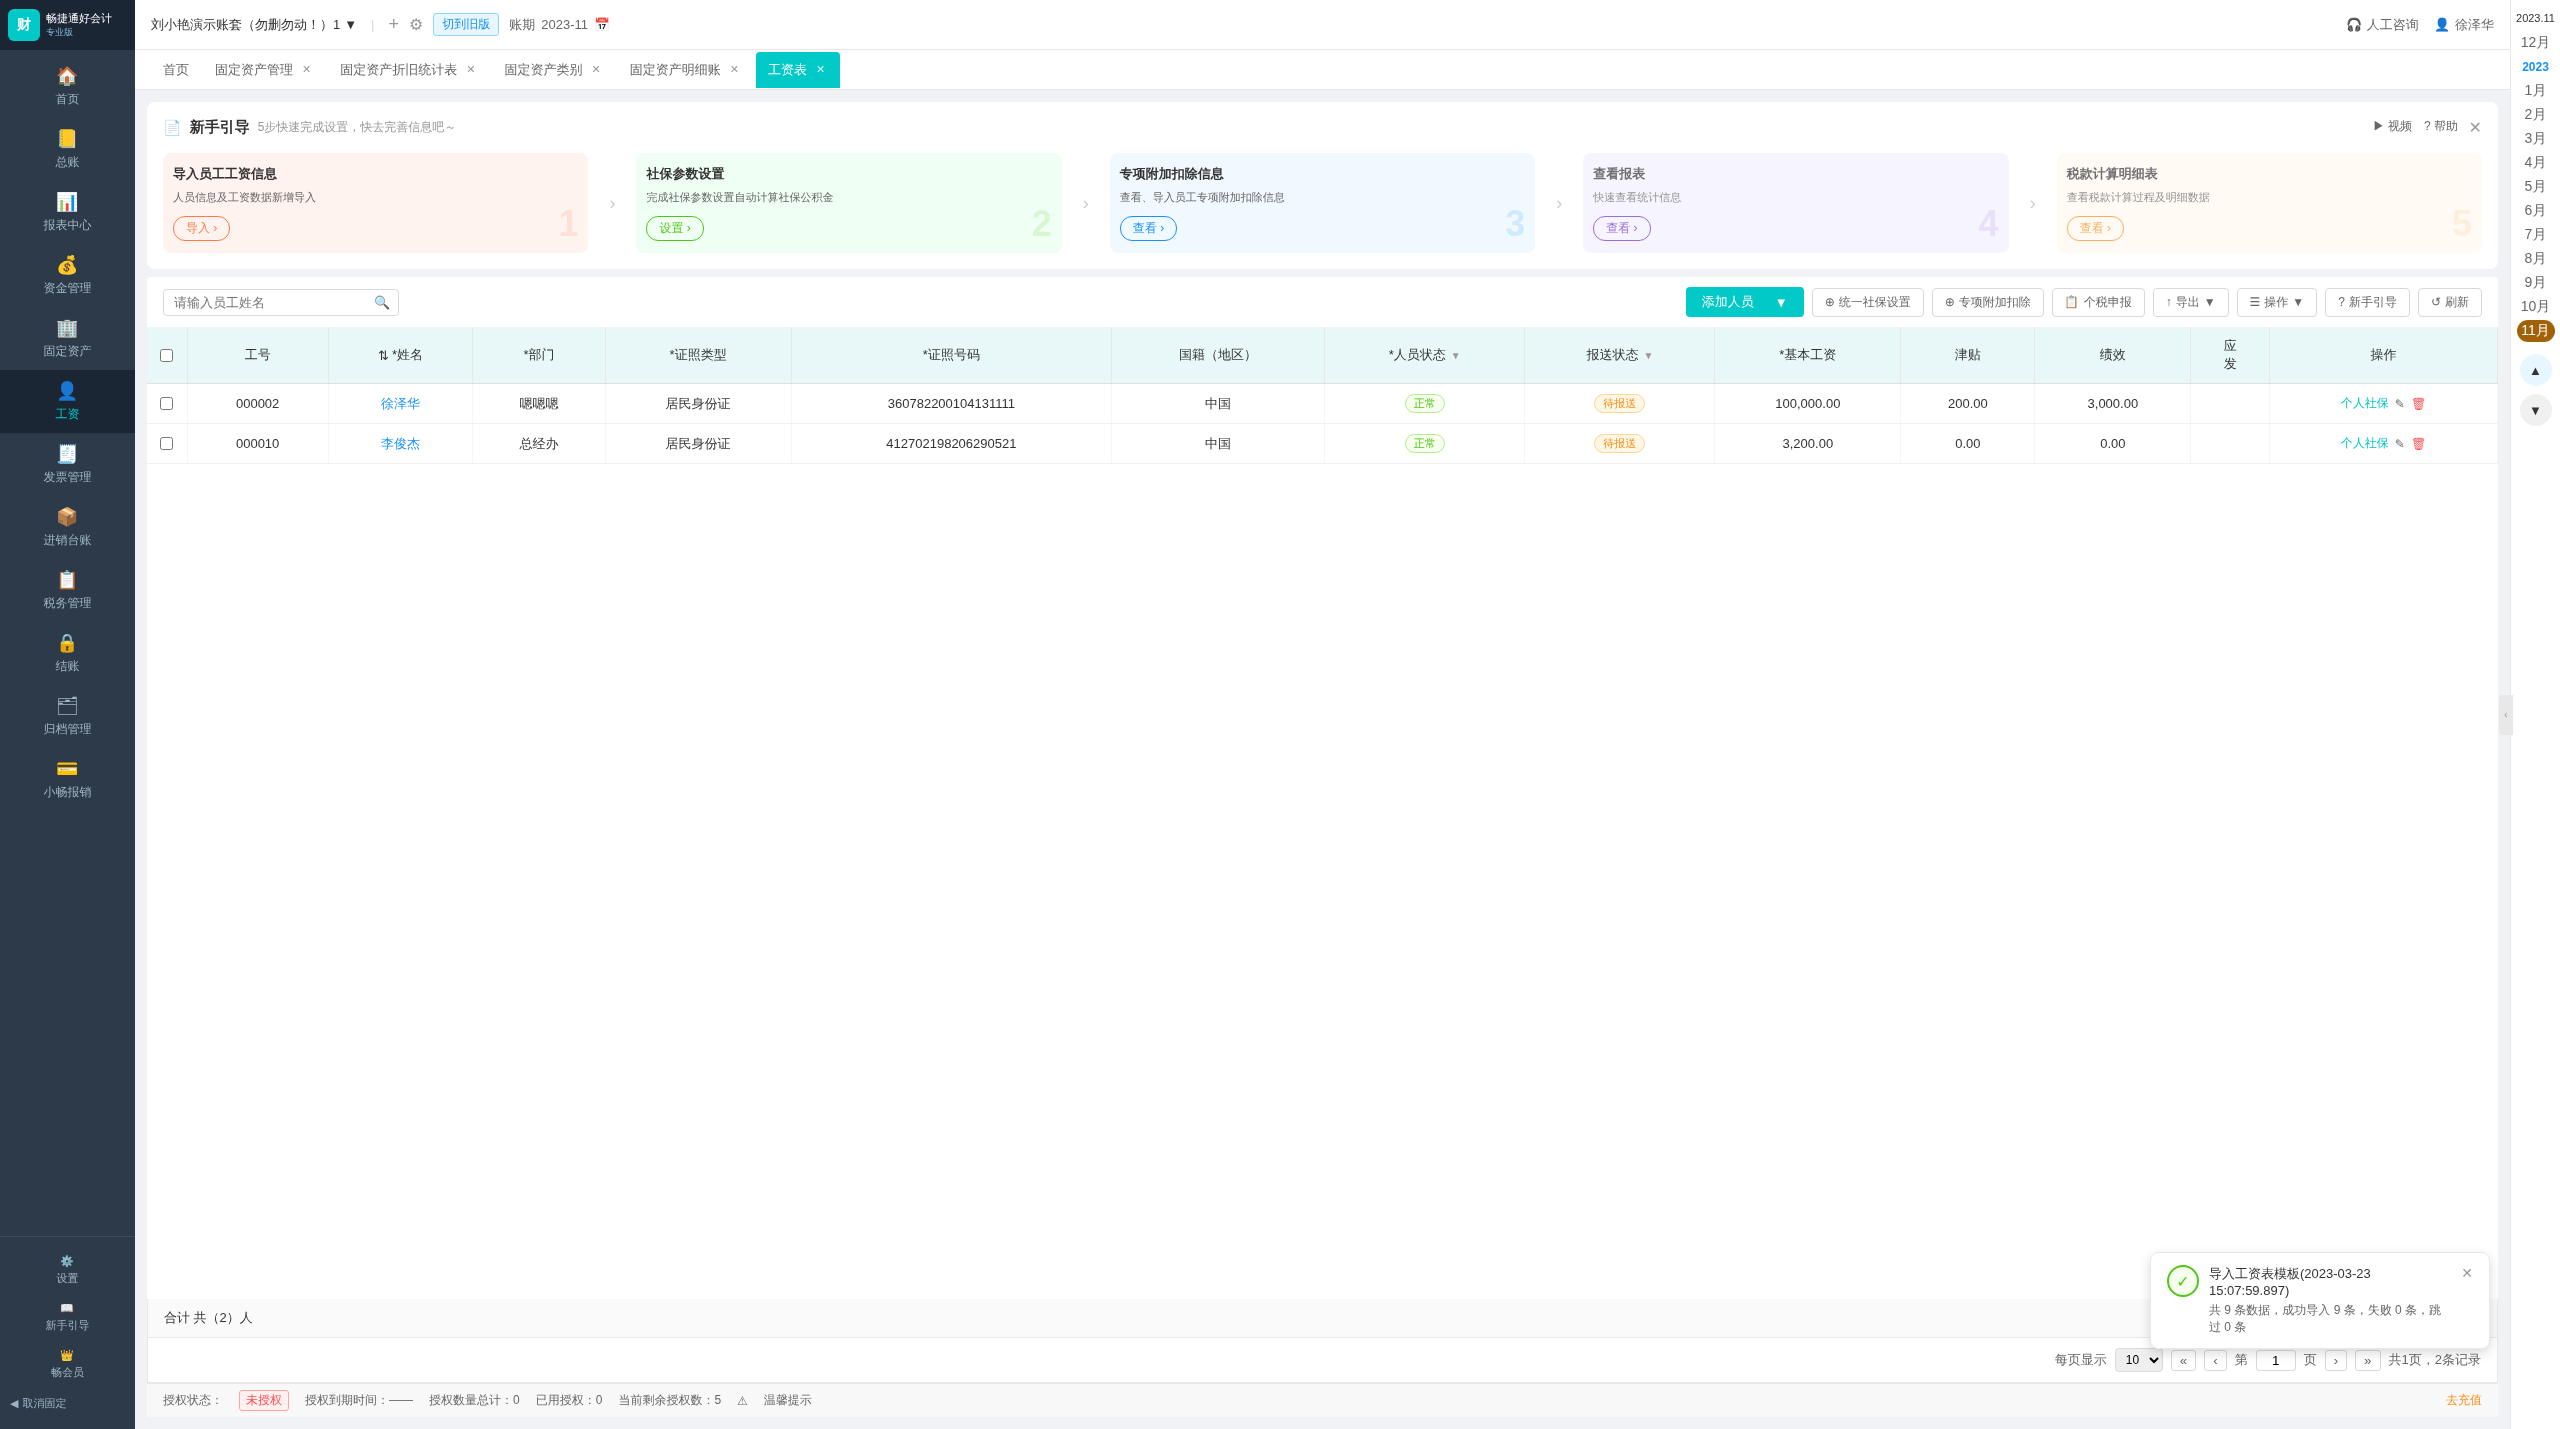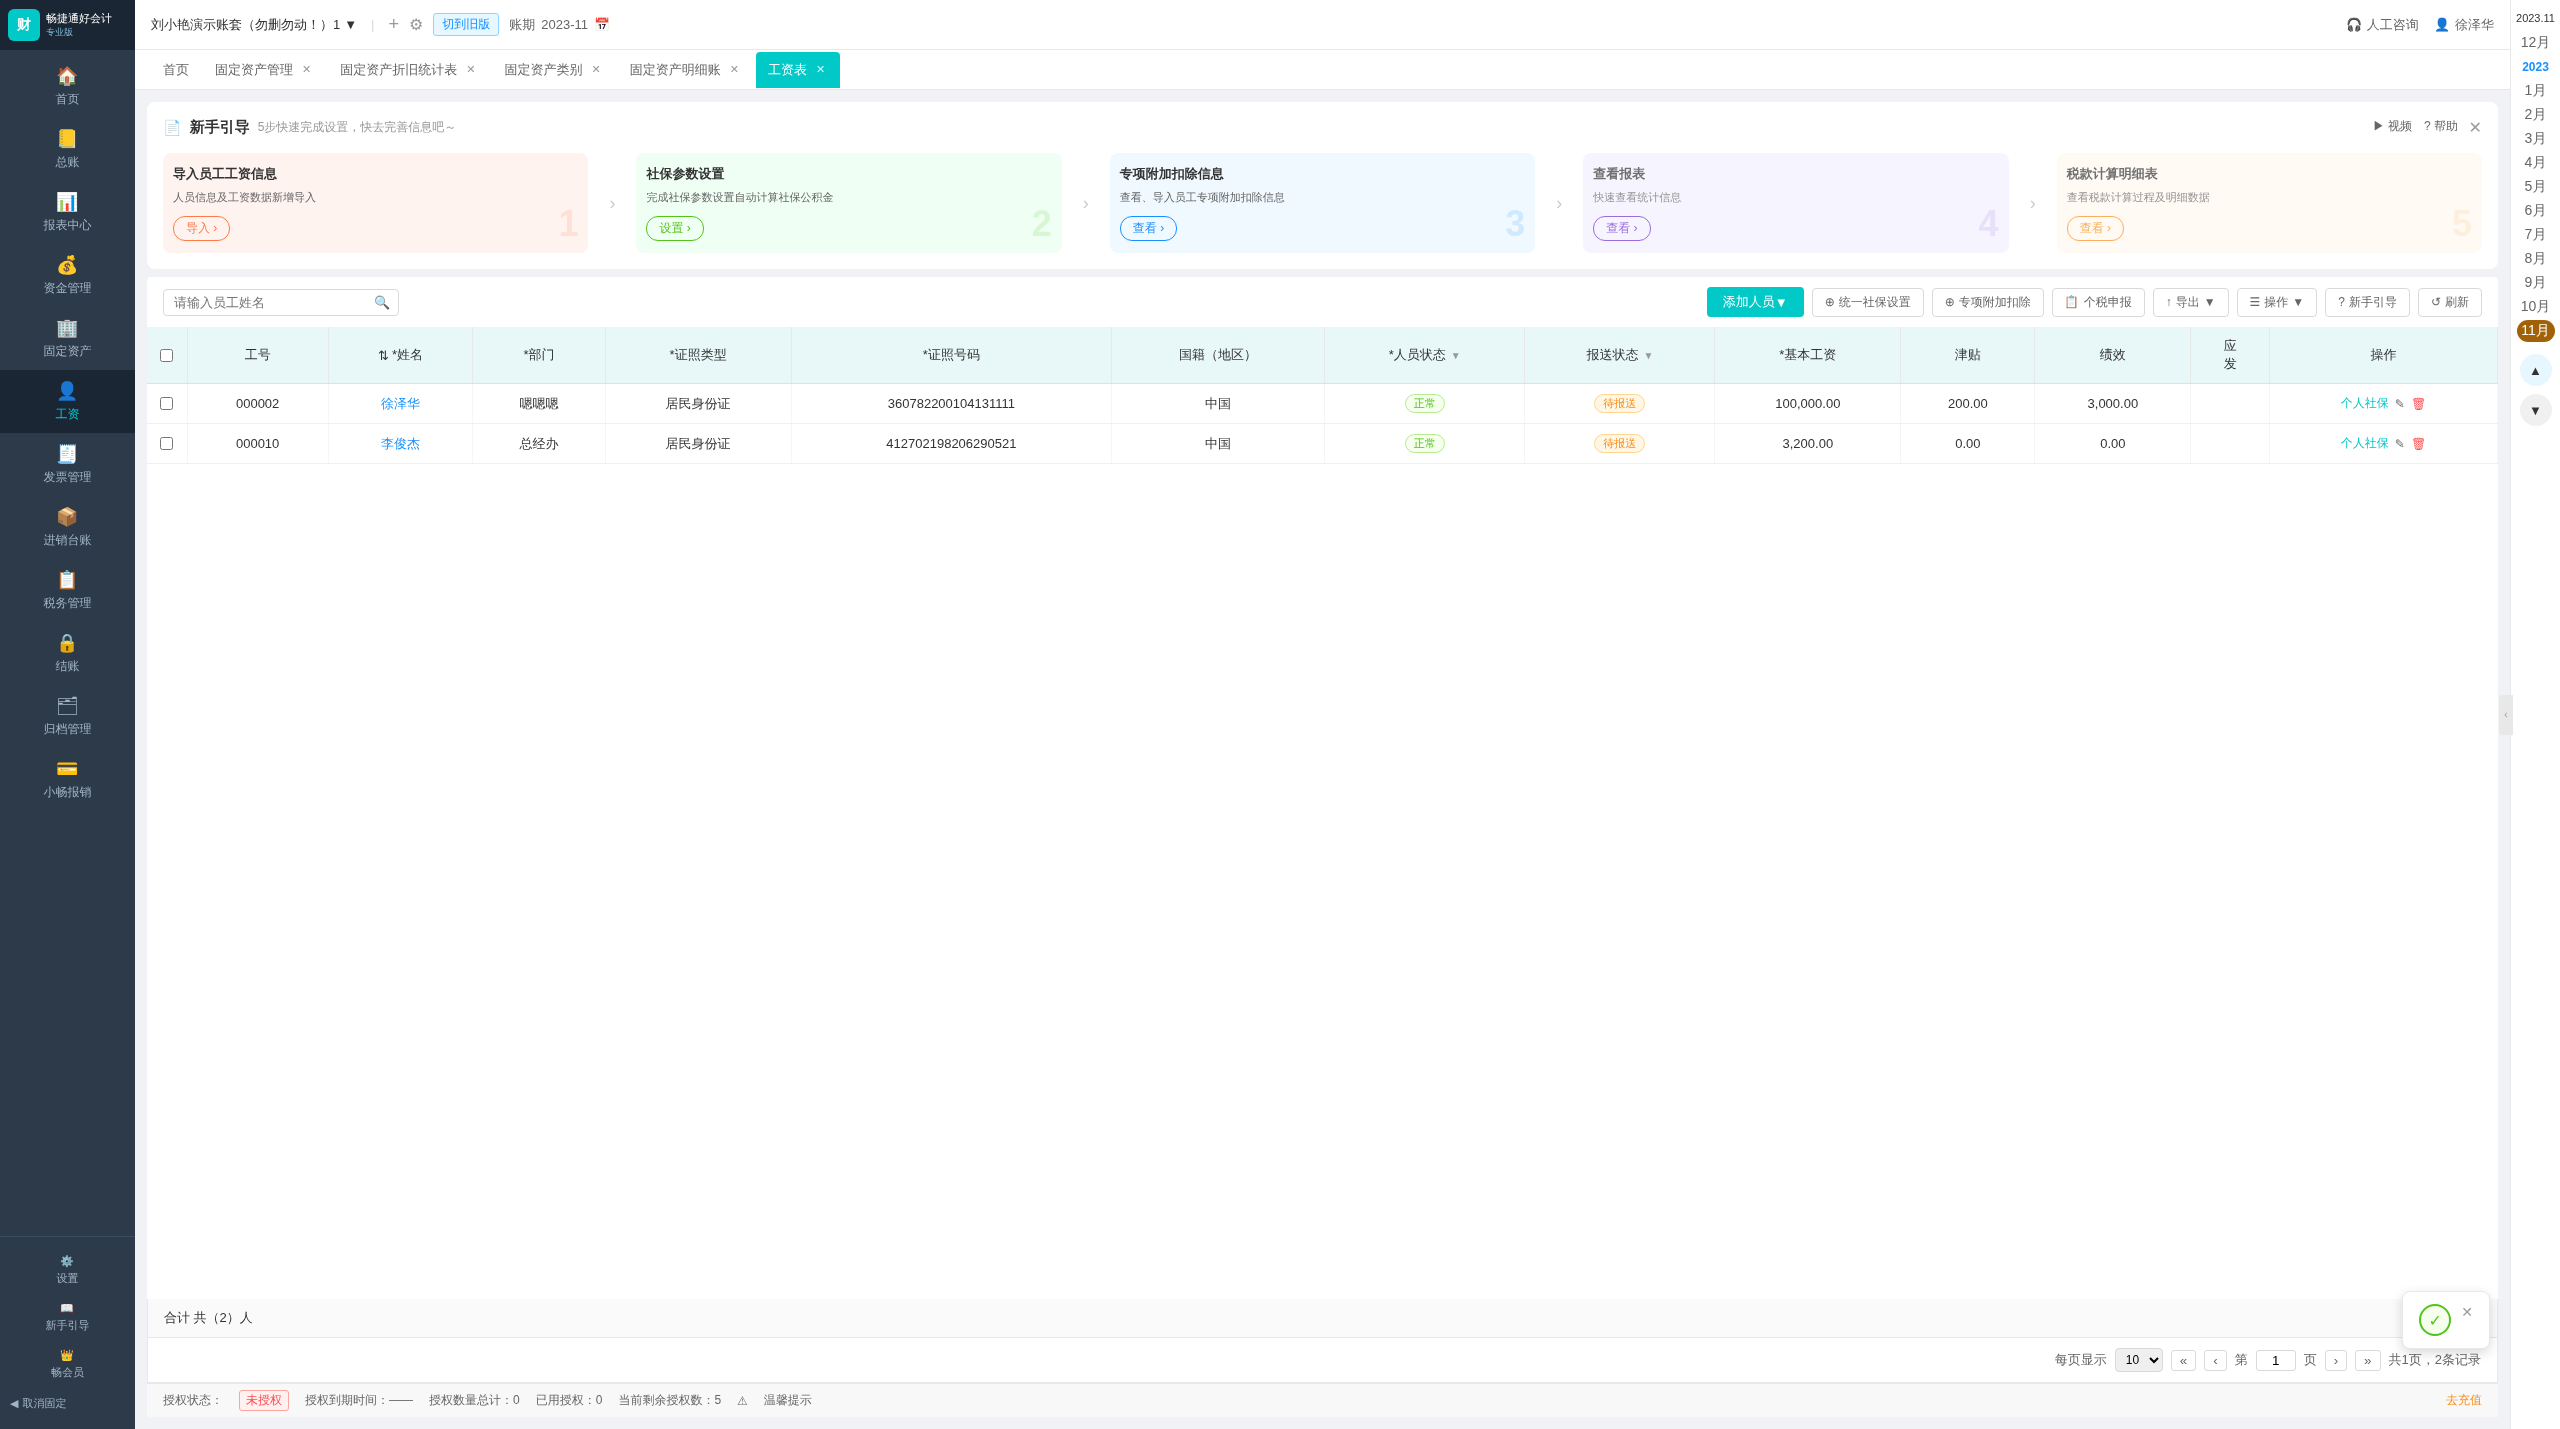--- a/index.html
+++ b/index.html
@@ -311,21 +311,21 @@
     .btn-primary {
       background: #00c9c8;
       color: white;
       border: none;
       padding: 6px 16px;
       border-radius: 4px;
       cursor: pointer;
       font-size: 13px;
       display: flex;
       align-items: center;
-      gap: 0;
+      gap: 21px;
     }
     .btn-default {
       background: white;
       color: #666;
       border: 1px solid #d9d9d9;
       padding: 5px 12px;
       border-radius: 4px;
       cursor: pointer;
       font-size: 12px;
       display: flex;
@@ -937,14 +937,18 @@
     <div class="month-btn current">11月</div>
   </div>
   <div style="display:flex; flex-direction:column; gap:8px; margin-top: 12px; align-items:center;">
     <div style="width:32px; height:32px; background:#e6f7ff; border-radius:50%; display:flex; align-items:center; justify-content:center; cursor:pointer;">▲</div>
     <div style="width:32px; height:32px; background:#f0f0f0; border-radius:50%; display:flex; align-items:center; justify-content:center; cursor:pointer;">▼</div>
   </div>
 </div>
 
 <div class="toast">
   <div class="toast-icon">✓</div>
+  <div class="toast-content">
+    <div class="toast-title">导入工资表模板(2023-03-23 15:07:59.897)</div>
+    <div class="toast-desc">共 9 条数据，成功导入 9 条，失败 0 条，跳过 0 条</div>
+  </div>
   <span class="toast-close">✕</span>
 </div>
 
 </body></html>

